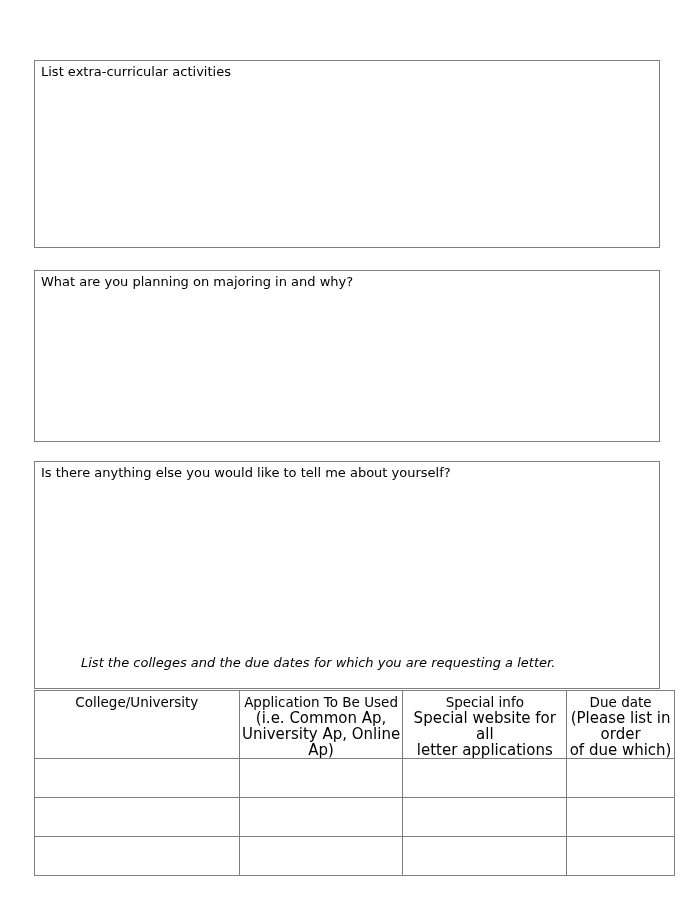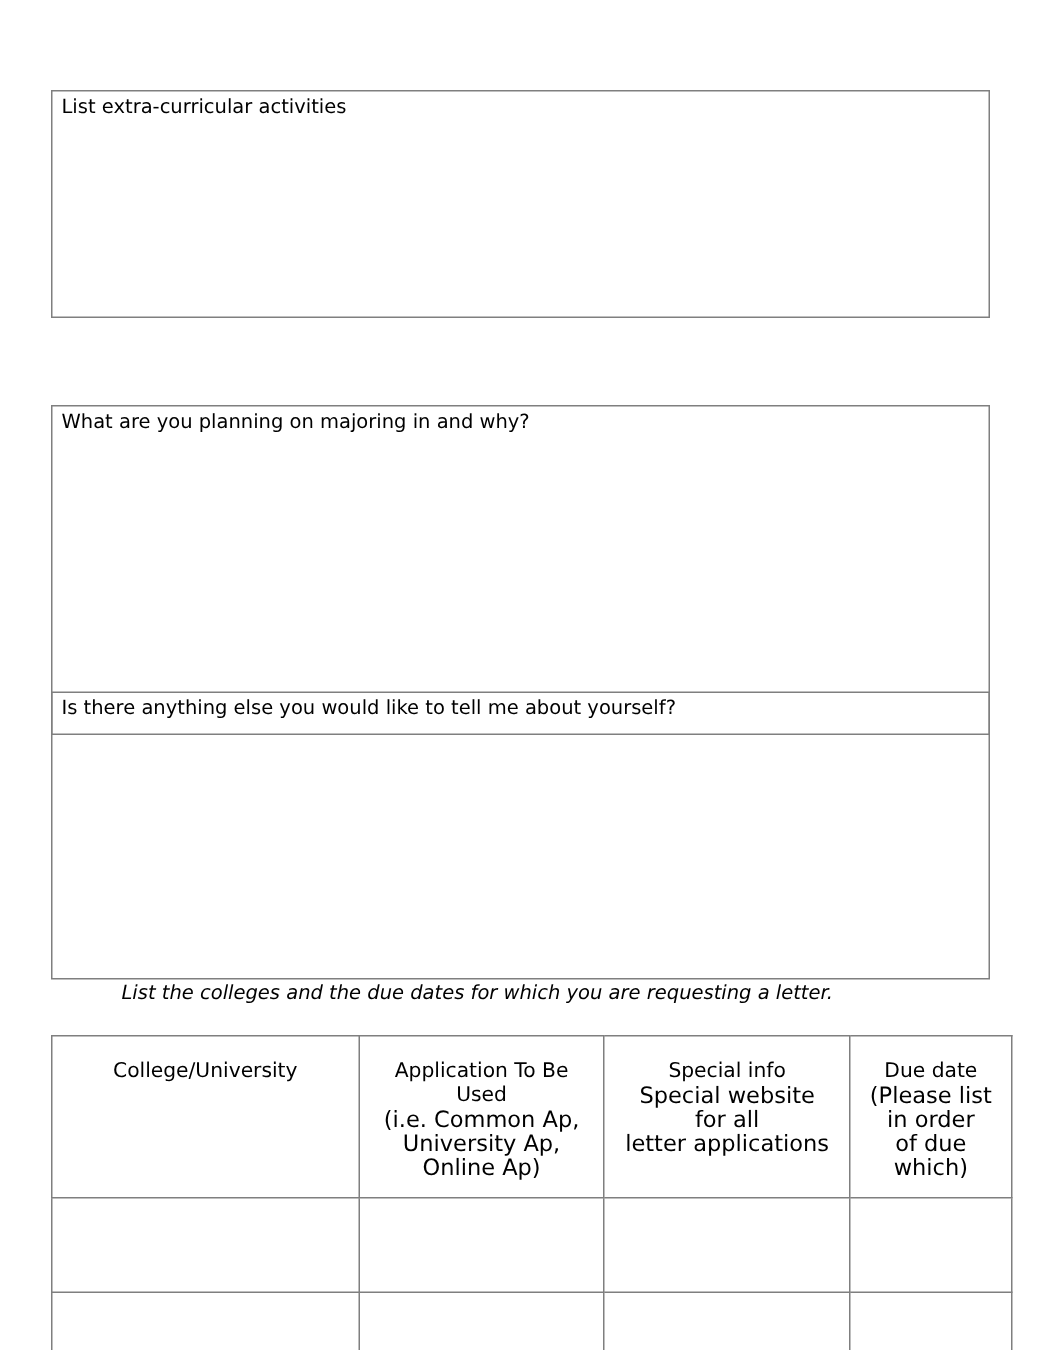--- a/index.html
+++ b/index.html
@@ -2,36 +2,36 @@
 <html><head>
 <meta charset="utf-8">
 <style>
   html, body { margin:0; padding:0; background:#ffffff; }
   body { width:696px; height:900px; position:relative; overflow:hidden;
          font-family:"DejaVu Sans", sans-serif; color:#000; }
   .box { position:absolute; left:34px; width:626px; border:1px solid #7f7f7f; box-sizing:border-box; }
   .box .label { position:absolute; left:6px; top:3px; font-size:13px; }
   .instr { position:absolute; left:81px; top:655px; font-size:13px;font-style:italic; }
   table { position:absolute; left:34px; top:690px; border-collapse:collapse; width:641px; }
-  td, th { border:1px solid #7f7f7f; padding:12px; font-weight:normal; vertical-align:top; text-align:center; }
+  td, th { border:1px solid #7f7f7f; padding:0; font-weight:normal; vertical-align:top; text-align:center; }
   th { height:51px; }
   td { height:38px; }
   .h-main { font-size:13.5px; display:block; margin-top:3px; }
   .h-sub { font-size:15px; display:block; line-height:16px; }
 </style>
 </head>
 <body>
 
-<div class="box" style="top:60px;height:152px;">
+<div class="box" style="top:60px;height:188px;">
   <span class="label">List extra-curricular activities</span>
 </div>
-<div class="box" style="top:270px;height:220px;">
+<div class="box" style="top:270px;height:172px;">
   <span class="label">What are you planning on majoring in and why?</span>
 </div>
-<div class="box" style="top:461px;height:192px;">
+<div class="box" style="top:461px;height:228px;">
   <span class="label">Is there anything else you would like to tell me about yourself?</span>
 </div>
 
 <div class="instr">List the colleges and the due dates for which you are requesting a letter.</div>
 
 <table>
   <colgroup>
       <col style="width:205px">
       <col style="width:164px">
       <col style="width:164px">

